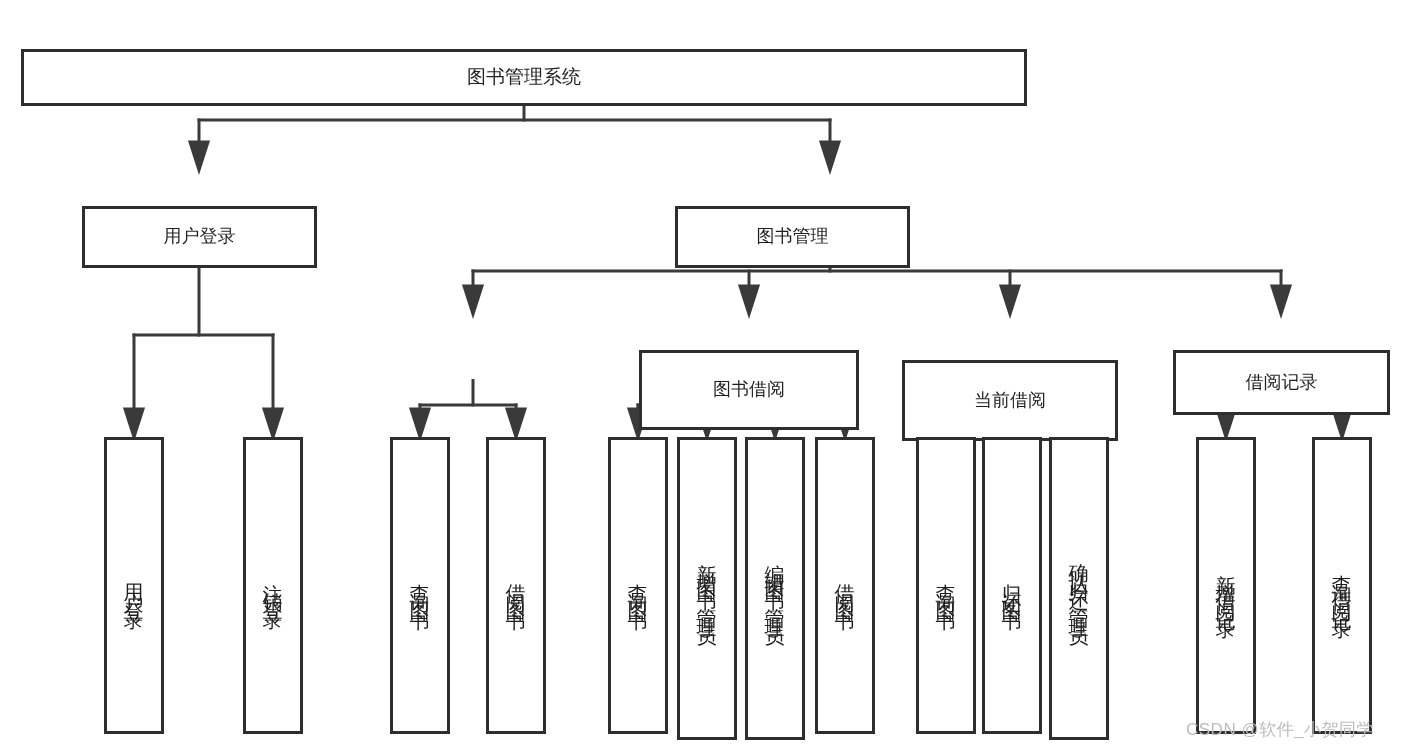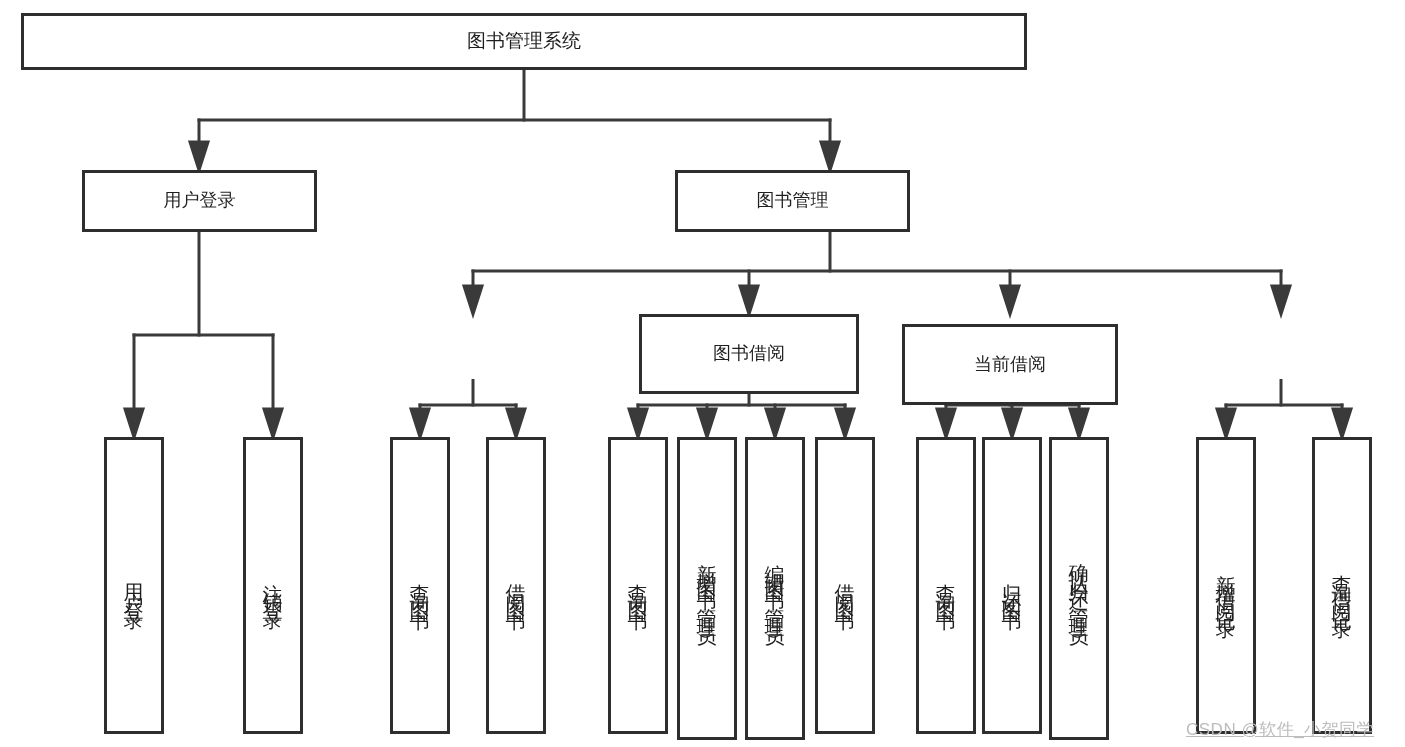--- a/index.html
+++ b/index.html
@@ -24,41 +24,40 @@
     position: absolute;
     box-sizing: border-box;
     border: 3px solid #2e2e2e;
     background: #ffffff;
     display: flex;
     align-items: center;
     justify-content: center;
     color: #1f1f1f;
     z-index: 2;
   }
-  .h-node { font-size: 18px; line-height: 1.2; }
+  .h-node { font-size: 18px; line-height: 1.2; margin-top: 36px; }
   .root-node { font-size: 19px; }
   .v-node { }
   .v-node .vlabel {
     writing-mode: vertical-rl;
     text-orientation: mixed;
     letter-spacing: 9px;
     font-size: 20px;
     line-height: 1;
     white-space: nowrap;
   }
   .watermark {
     position: absolute;
     left: 1186px;
     top: 718px;
     font-size: 17px;
     letter-spacing: 0.5px;
     color: #bcbcbc;
     z-index: 3;
     white-space: nowrap;
-    text-decoration: underline;
   }
 </style>
 </head>
 <body>
 
 <div id="canvas">
 
   <svg id="wires" viewBox="0 0 1405 747" xmlns="http://www.w3.org/2000/svg">
     <g stroke="#3a3a3a" stroke-width="3" fill="#3a3a3a">
 
@@ -133,20 +132,23 @@
   <div class="node h-node" style="left:675px;top:170px;width:235px;height:62px">
     <span>图书管理</span>
   </div>
 
   <div class="node h-node" style="left:639px;top:314px;width:220px;height:80px">
     <span>图书借阅</span>
   </div>
   <div class="node h-node" style="left:902px;top:324px;width:216px;height:81px">
     <span>当前借阅</span>
   </div>
+  <div class="node h-node" style="left:1173px;top:314px;width:217px;height:65px">
+    <span>借阅记录</span>
+  </div>
 
   <div class="node v-node" style="left:104px;top:437px;width:60px;height:297px">
     <span class="vlabel">用户登录</span>
   </div>
   <div class="node v-node" style="left:243px;top:437px;width:60px;height:297px">
     <span class="vlabel">注销登录</span>
   </div>
 
   <div class="node v-node" style="left:390px;top:437px;width:60px;height:297px">
     <span class="vlabel">查询图书</span>

